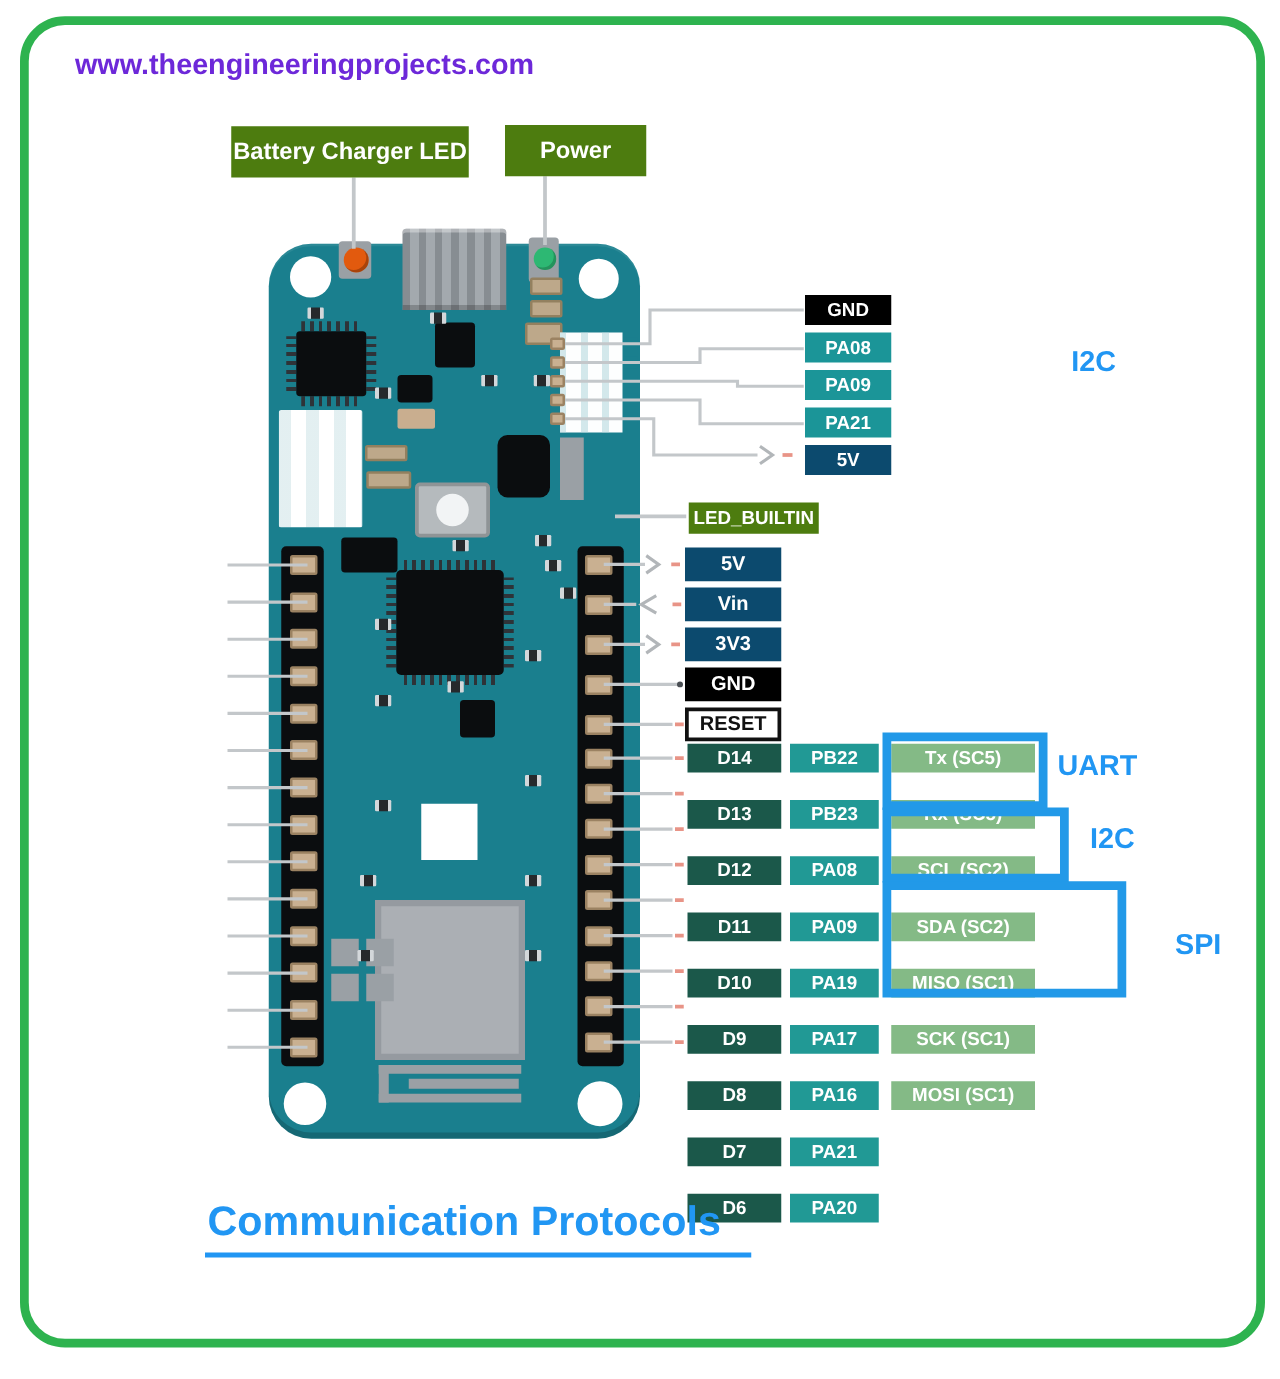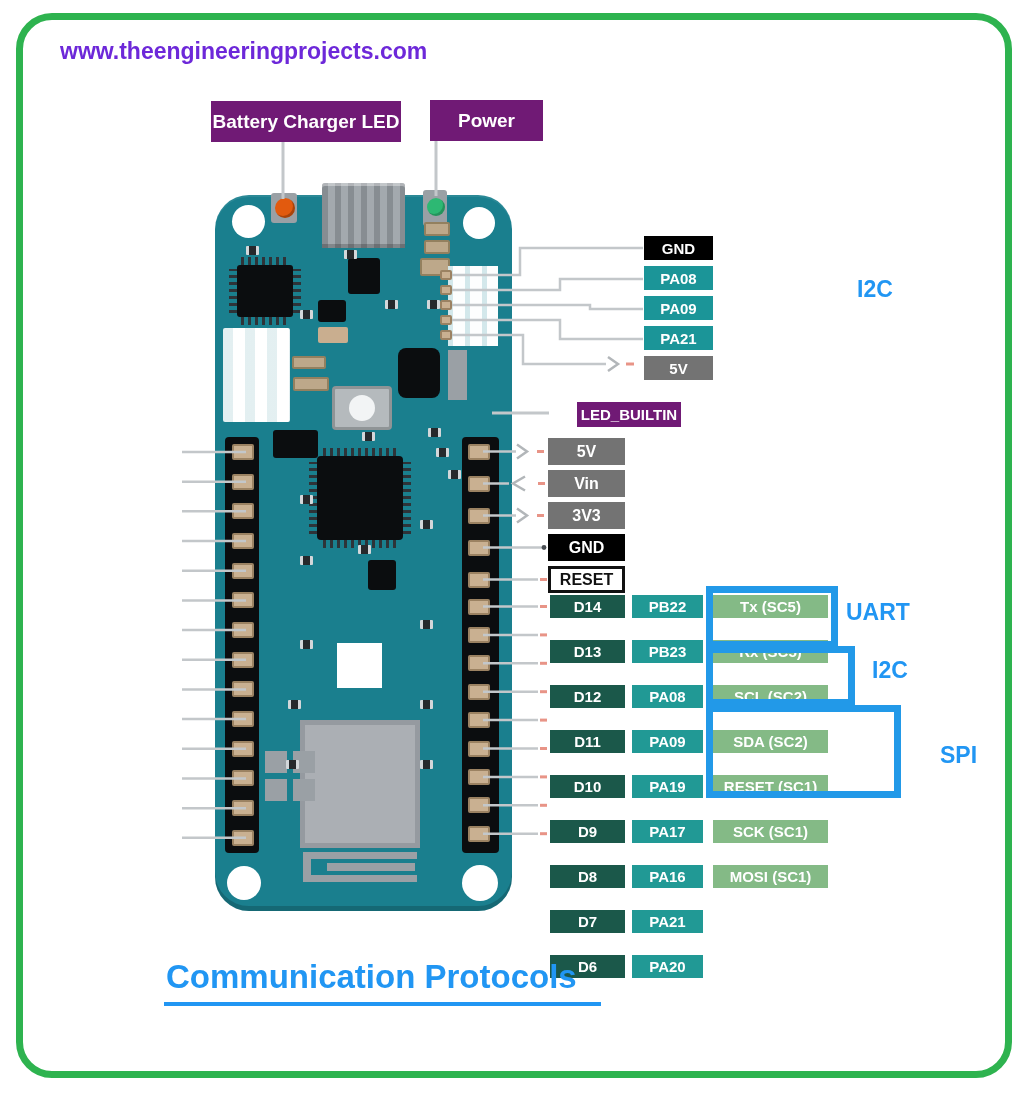--- a/index.html
+++ b/index.html
@@ -1,22 +1,22 @@
 <!DOCTYPE html>
 <html><head>
 <meta charset="utf-8">
 <style>
   html,body{margin:0;padding:0;background:#fff;}
   .canvas{position:relative;width:1024px;height:1103px;background:#fff;overflow:hidden;
           font-family:"Liberation Sans","DejaVu Sans",sans-serif;}
   .frame{position:absolute;left:16px;top:13px;width:996px;height:1065px;box-sizing:border-box;
          border:7px solid #2eb34f;border-radius:36px;z-index:0;}
   .url-text{position:absolute;left:60px;top:38px;font-size:23px;font-weight:bold;color:#6d28d9;z-index:4;}
-  .callout{position:absolute;background:#701a75;color:#fff;display:flex;align-items:center;justify-content:center;
-           font-size:19px;font-weight:bold;z-index:4;margin-left:26px;}
+  .callout{position:absolute;background:#4d7c0f;color:#fff;display:flex;align-items:center;justify-content:center;
+           font-size:19px;font-weight:bold;z-index:4;}
   .callout.small{font-size:15px;}
   .board{position:absolute;left:215px;top:195px;width:297px;height:716px;background:#1a7f8e;
          border-radius:34px;z-index:1;box-shadow:inset 0 -5px 0 rgba(0,0,0,.18), inset 0 2px 0 rgba(255,255,255,.08);}
   .decor{position:absolute;z-index:2;}
   .hole{background:#fff;border-radius:50%;}
   .usb{background:repeating-linear-gradient(90deg,#878d92 0 6px,#a3a9ae 6px 13px);border-radius:3px 3px 0 0;
        box-shadow:inset 0 3px 0 rgba(255,255,255,.35), inset 0 -4px 0 rgba(0,0,0,.2);}
   .led-housing{background:#9aa0a5;border-radius:3px;}
   .led-orange{background:#e25a0e;border-radius:50%;box-shadow:inset -2px -2px 0 rgba(0,0,0,.25);}
   .led-green{background:#2db873;border-radius:50%;box-shadow:inset -2px -2px 0 rgba(0,0,0,.2);}
@@ -33,21 +33,21 @@
   .whitesq{background:#fff;}
   .module{background:#abafb4;border:5px solid #959aa0;box-sizing:border-box;}
   .headerstrip{background:#0b0d0f;border-radius:4px;}
   .pin{background:#c9b091;border:2px solid #9b8262;box-sizing:border-box;border-radius:2px;}
   .res{background:linear-gradient(90deg,#d3d7da 0 3px,#26292c 3px 10px,#d3d7da 10px);border-radius:1px;}
   .tealpad{background:#1a7f8e;}
   .overlay{position:absolute;left:0;top:0;z-index:3;pointer-events:none;}
   .cell{display:flex;align-items:center;justify-content:center;color:#fff;font-weight:bold;box-sizing:border-box;}
   .t-gnd{background:#000;}
   .t-pa{background:#1b9598;}
-  .t-power{background:#737373;}
+  .t-power{background:#0c4a6e;}
   .t-reset{background:#fff;color:#111;border:3px solid #111;}
   .colflex{position:absolute;display:flex;flex-direction:column;z-index:4;}
   .top-col{left:644px;top:236px;width:69px;gap:6px;}
   .top-col .cell{height:24px;font-size:15px;}
   .pwr-col{left:548px;top:438px;width:77px;gap:5px;}
   .pwr-col .cell{height:27px;font-size:16px;}
   .tbl-col{gap:22px;top:595px;}
   .tbl-col .cell{height:23px;font-size:15px;}
   .col-d{left:550px;width:75px;}
   .col-d .cell{background:#1b584a;}
@@ -286,21 +286,21 @@
     <div class="cell">PA16</div>
     <div class="cell">PA21</div>
     <div class="cell">PA20</div>
   </div>
 
   <div class="colflex tbl-col col-s">
     <div class="cell">Tx (SC5)</div>
     <div class="cell">Rx (SC5)</div>
     <div class="cell">SCL (SC2)</div>
     <div class="cell">SDA (SC2)</div>
-    <div class="cell">RESET (SC1)</div>
+    <div class="cell">MISO (SC1)</div>
     <div class="cell">SCK (SC1)</div>
     <div class="cell">MOSI (SC1)</div>
   </div>
 
   <div class="proto-box box-uart"></div>
   <div class="proto-box box-i2c"></div>
   <div class="proto-box box-spi"></div>
   <div class="proto-label lbl-uart">UART</div>
   <div class="proto-label lbl-i2c">I2C</div>
   <div class="proto-label lbl-spi">SPI</div>

